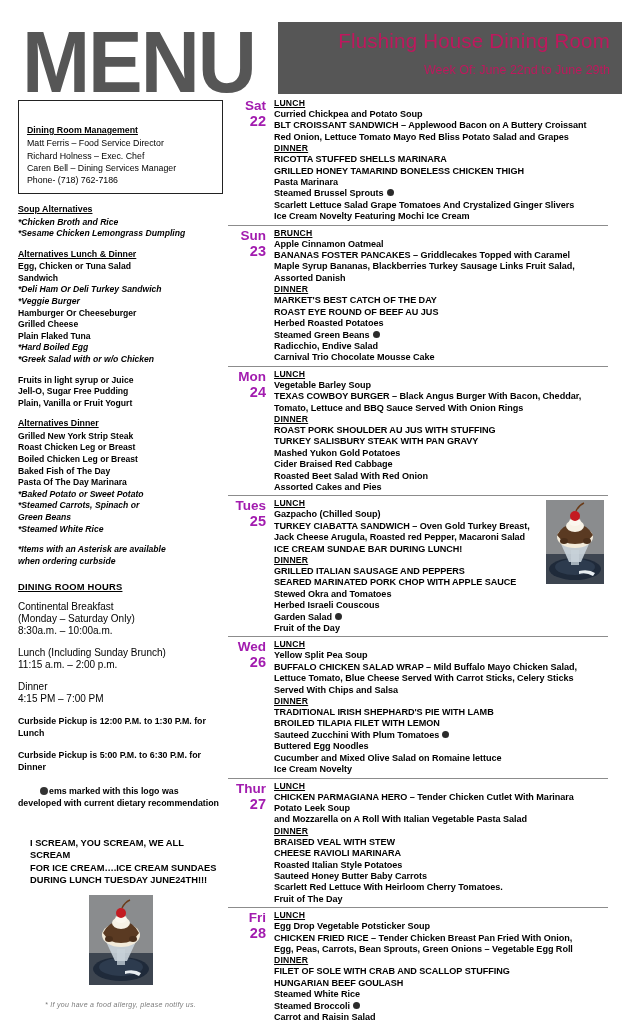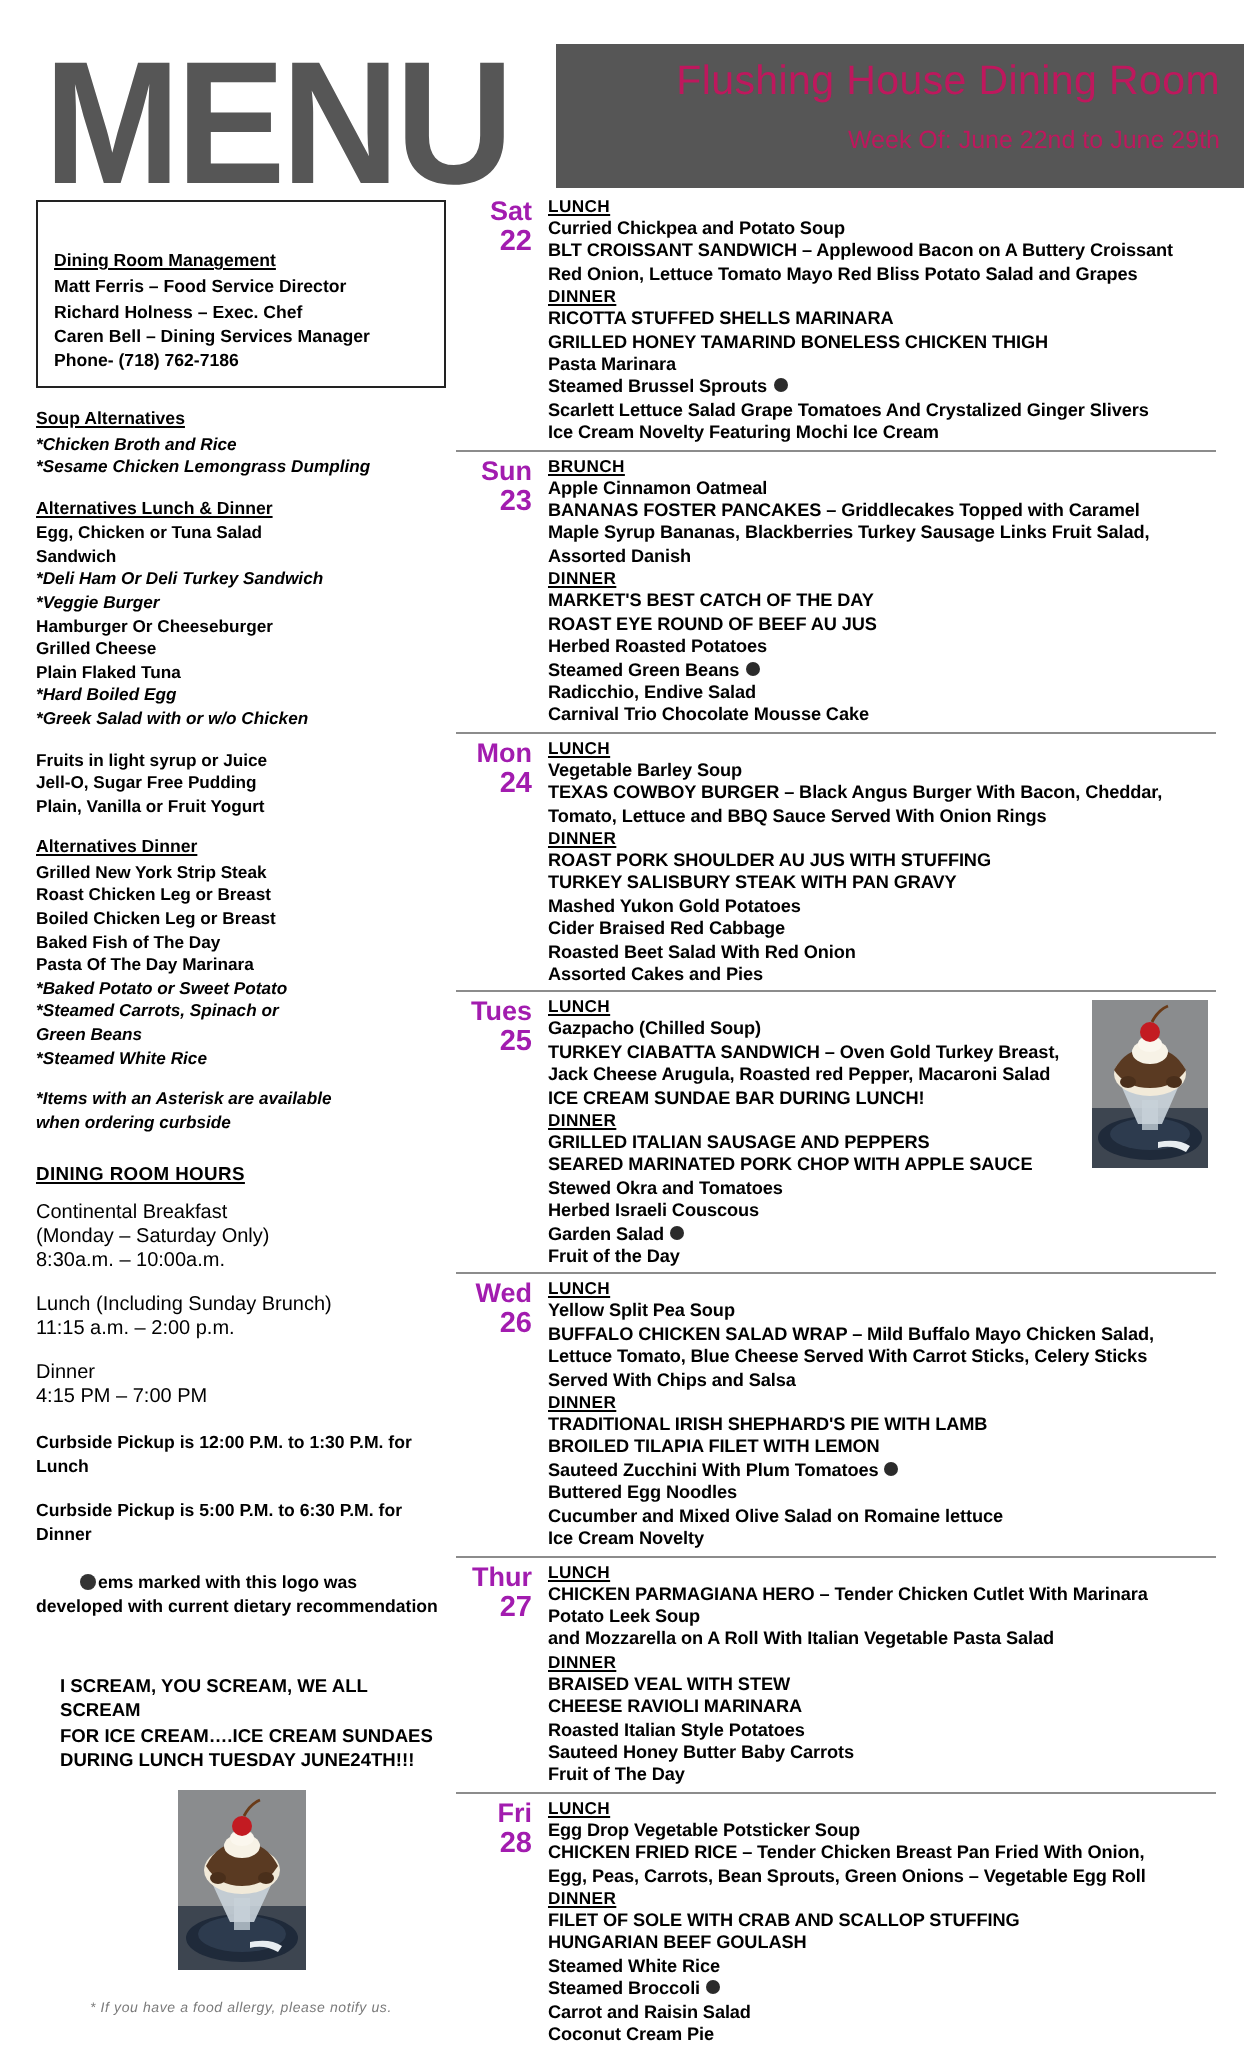--- a/index.html
+++ b/index.html
@@ -100,21 +100,21 @@
   }
   .mgmt-box .hd {
     text-decoration: underline;
     font-weight: bold;
     display: block;
     margin-bottom: 1px;
     font-size: 8.8px;
   }
   .mgmt-box .ln {
     display: block;
-    font-weight: bold;
+    font-weight: normal;
     font-size: 8.8px;
     line-height: 12.2px;
   }
   .sb-group { margin-bottom: 9px; }
   .sb-head {
     text-decoration: underline;
     font-weight: bold;
     font-size: 8.8px;
     display: block;
     margin-bottom: 1px;
@@ -504,20 +504,21 @@
           <div class="day-items">
             <span class="sect">LUNCH</span>
             <span class="item">CHICKEN PARMAGIANA HERO – Tender Chicken Cutlet With Marinara</span>
             <span class="item">Potato Leek Soup</span>
             <span class="item">and Mozzarella on A Roll With Italian Vegetable Pasta Salad</span>
             <span class="sect">DINNER</span>
             <span class="item">BRAISED VEAL WITH STEW</span>
             <span class="item">CHEESE RAVIOLI MARINARA</span>
             <span class="item">Roasted Italian Style Potatoes</span>
             <span class="item">Sauteed Honey Butter Baby Carrots</span>
+            <span class="item">Scarlett Red Lettuce With Heirloom Cherry Tomatoes.</span>
             <span class="item">Fruit of The Day</span>
           </div>
         </div>
         <div class="day-row">
           <div class="day-label">
             <span class="day-name">Fri</span>
             <span class="day-num">28</span>
           </div>
           <div class="day-items">
             <span class="sect">LUNCH</span>

